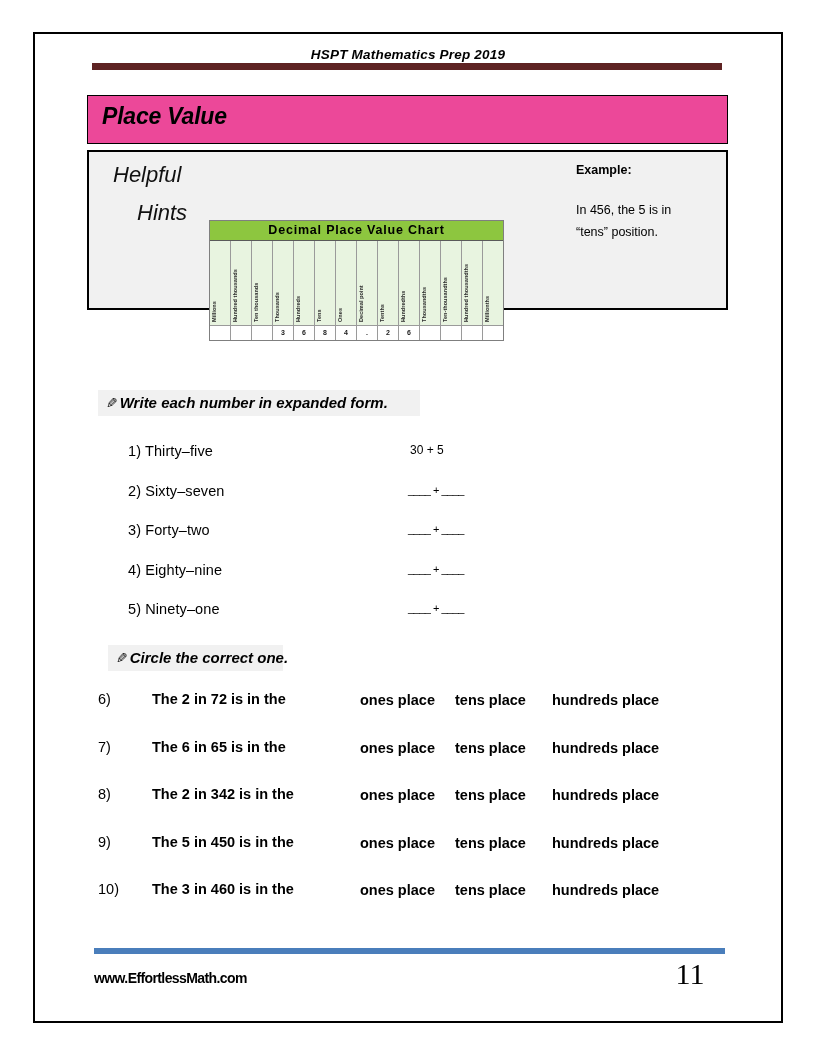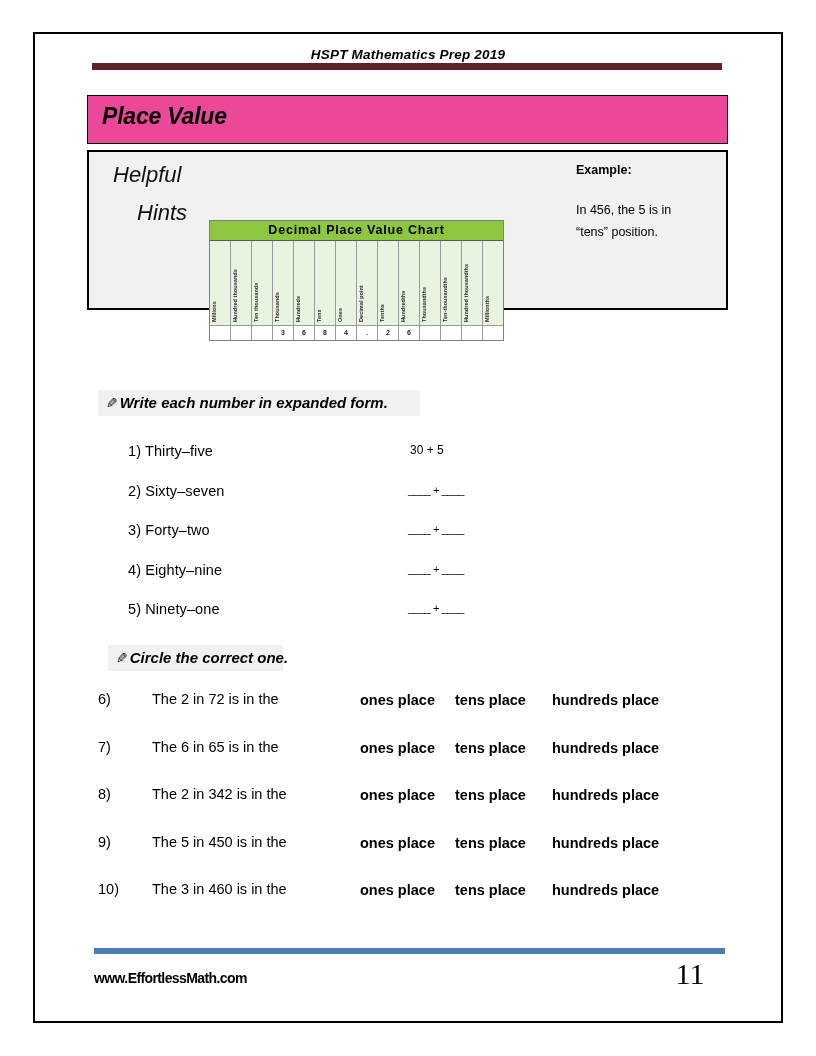--- a/index.html
+++ b/index.html
@@ -246,21 +246,21 @@
     position: absolute;
     left: 0;
     top: 2px;
     width: 38px;
   }
   .cir-row .cir-stem {
     position: absolute;
     left: 54px;
     top: 2px;
     white-space: nowrap;
-    font-weight: normal;
+    font-weight: bold;
   }
   .cir-row .cir-opts {
     position: absolute;
     left: 262px;
     top: 3px;
     white-space: nowrap;
     font-weight: bold;
   }
   .cir-row .cir-opt { display: inline-block; }
   .cir-row .cir-opt.o1 { width: 95px; }

